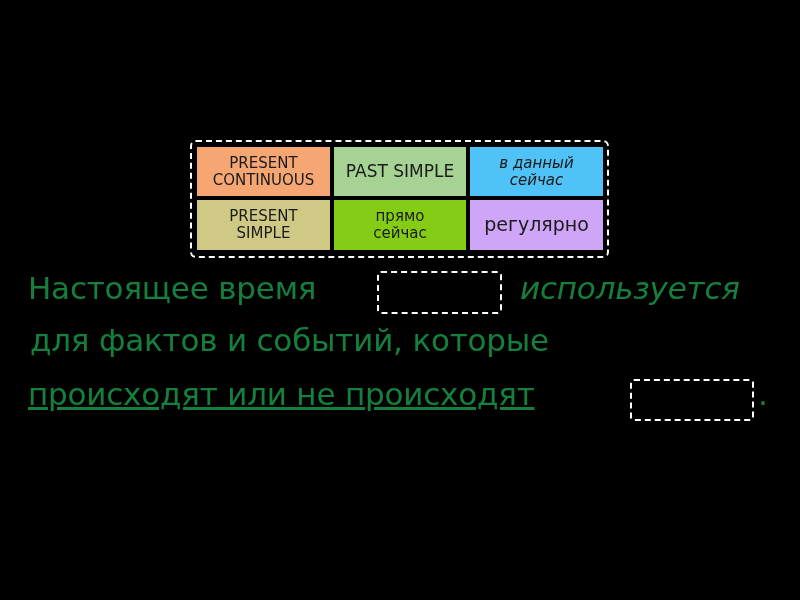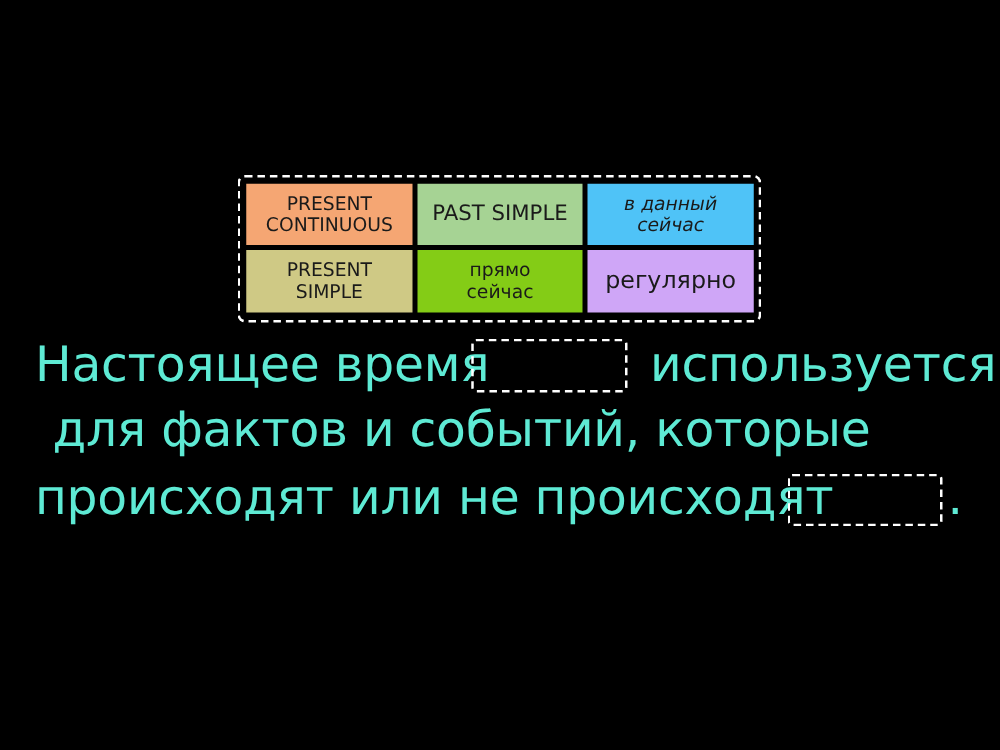--- a/index.html
+++ b/index.html
@@ -41,22 +41,22 @@
     .blank {
       position: absolute;
       box-sizing: border-box;
       border: 2px dashed #ffffff;
       border-radius: 4px;
       background: transparent;
       cursor: pointer;
     }
     .line {
       position: absolute;
-      color: #5eead4;
-      font-size: 39px;
+      color: #15803d;
+      font-size: 31px;
       white-space: nowrap;
       letter-spacing: -0.2px;
     }
   </style>
 </head>
 <body>
 
 <div class="bank"></div>
 
 <div class="tile" style="left:197px; top:147px; width:133px; height:49px; background:#f5a673; font-size:15px;">
@@ -90,19 +90,19 @@
   </div>
 </div>
 <div class="tile" style="left:470px; top:200px; width:133px; height:50px; background:#cfa6f7; font-size:19px;justify-content:center;">
   <div>
     <span>регулярно</span>
   </div>
 </div>
 
 <div class="line" style="left:28px; top:270px;">Настоящее время</div>
 <div class="blank" style="left:377px; top:271px; width:125px; height:43px;"></div>
-<div class="line" style="left:520px; top:270px;">используется</div>
+<div class="line" style="left:520px; top:270px;font-style:italic;">используется</div>
 
-<div class="line" style="left:30px; top:322px;margin-left:12px;">для фактов и событий, которые</div>
+<div class="line" style="left:30px; top:322px;">для фактов и событий, которые</div>
 
-<div class="line" style="left:28px; top:376px;">происходят или не происходят</div>
+<div class="line" style="left:28px; top:376px;text-decoration:underline;">происходят или не происходят</div>
 <div class="blank" style="left:630px; top:379px; width:124px; height:42px;"></div>
 <div class="line" style="left:758px; top:376px;">.</div>
 
 </body></html>

